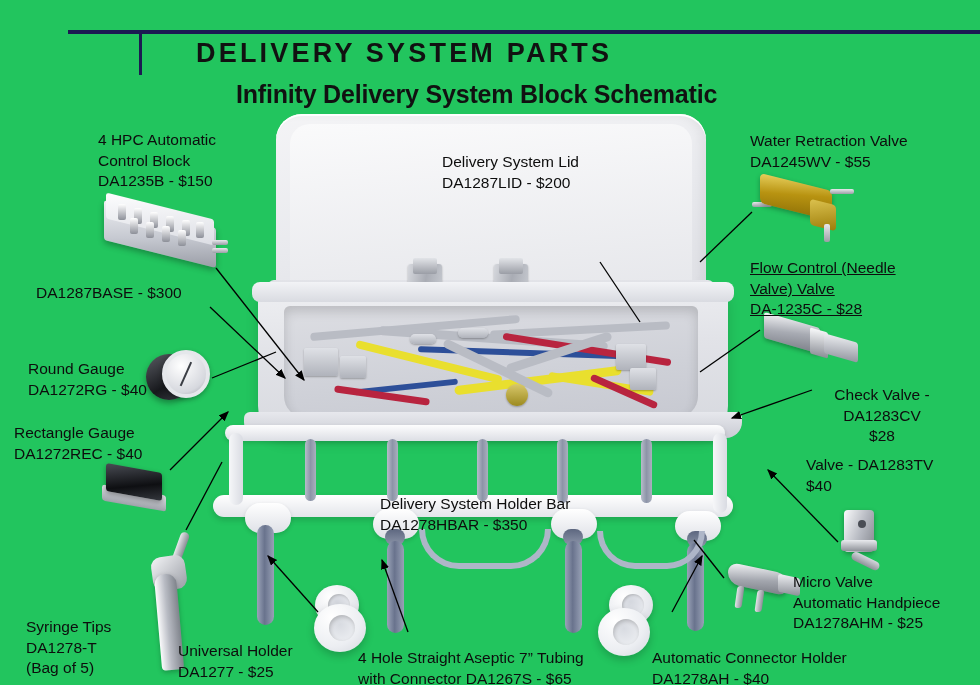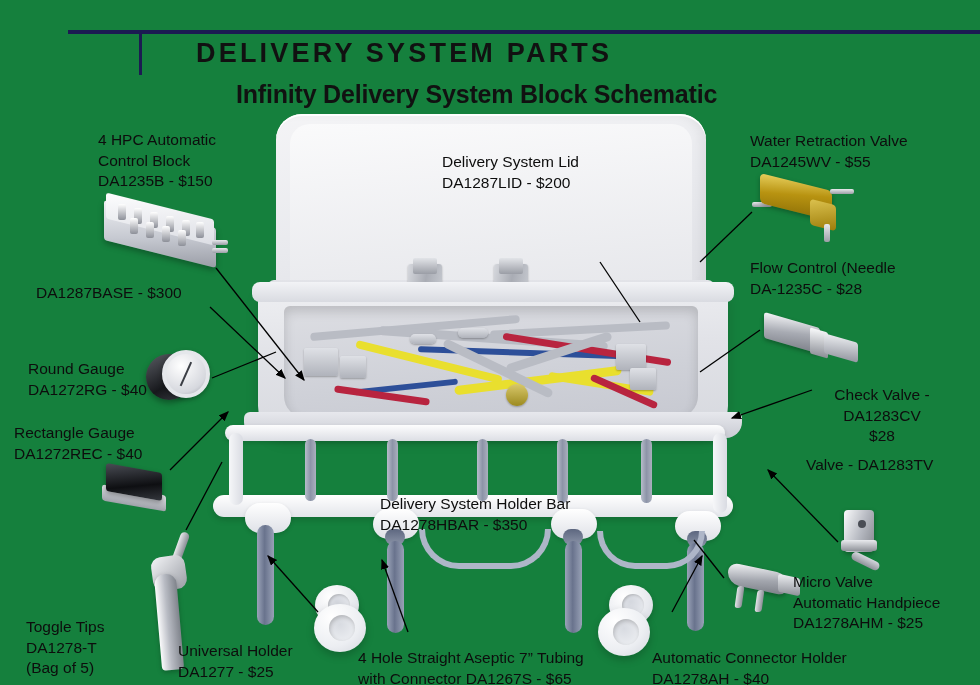--- a/index.html
+++ b/index.html
@@ -5,21 +5,21 @@
 <style>
   html,body{margin:0;padding:0;}
   body{
     width:980px;height:685px;
     background:#ffffff;
     font-family:"Liberation Sans", sans-serif;
     color:#0b0b0b;
     overflow:hidden;
     position:relative;
   }
-  #stage{position:relative;width:980px;height:685px;overflow:hidden;background:#15803d;}
+  #stage{position:relative;width:980px;height:685px;overflow:hidden;background:#22c55e;}
 
   
   .rule{position:absolute;left:68px;top:30px;width:912px;height:4px;
         background:#1b1b52;}
   .tick{position:absolute;left:139px;top:30px;width:3px;height:45px;background:#1b1b52;}
   .title{
     position:absolute;left:196px;top:38px;width:470px;
     font-size:27px;font-weight:bold;letter-spacing:3.2px;
     color:#111;white-space:nowrap;
   }
@@ -501,21 +501,21 @@
     <div>DA1272RG - $40</div>
   </div>
 
   <div class="lbl" style="left:14px;top:423px;width:170px;">
     <div>Rectangle Gauge</div>
     <div>DA1272REC - $40</div>
   </div>
 
 
   <div class="lbl" style="left:26px;top:617px;width:130px;">
-    <div>Toggle Tips</div>
+    <div>Syringe Tips</div>
     <div>DA1278-T</div>
     <div>(Bag of 5)</div>
   </div>
 
   <div class="lbl" style="left:178px;top:641px;width:150px;">
     <div>Universal Holder</div>
     <div>DA1277 - $25</div>
   </div>
 
   <div class="lbl" style="left:358px;top:648px;width:260px;">
@@ -531,33 +531,35 @@
   <div class="lbl" style="left:380px;top:494px;width:240px;">
     <div>Delivery System Holder Bar</div>
     <div>DA1278HBAR - $350</div>
   </div>
 
   <div class="lbl" style="left:750px;top:131px;width:220px;">
     <div>Water Retraction Valve</div>
     <div>DA1245WV - $55</div>
   </div>
 
-  <div class="lbl" style="left:750px;top:258px;width:220px;">
+  <div class="lbl" style="left:750px;top:258px;width:220px;text-decoration:underline;">
     <div>Flow Control (Needle</div>
+    <div>Valve) Valve</div>
     <div>DA-1235C - $28</div>
   </div>
 
   <div class="lbl c" style="left:796px;top:385px;width:172px;">
     <div>Check Valve -</div>
     <div>DA1283CV</div>
     <div>$28</div>
   </div>
 
   <div class="lbl" style="left:806px;top:455px;width:172px;">
     <div>Valve - DA1283TV</div>
+    <div>$40</div>
   </div>
 
   <div class="lbl" style="left:793px;top:572px;width:190px;">
     <div>Micro Valve</div>
     <div>Automatic Handpiece</div>
     <div>DA1278AHM - $25</div>
   </div>
 
   <div class="lbl" style="left:652px;top:648px;width:260px;">
     <div>Automatic Connector Holder</div>

